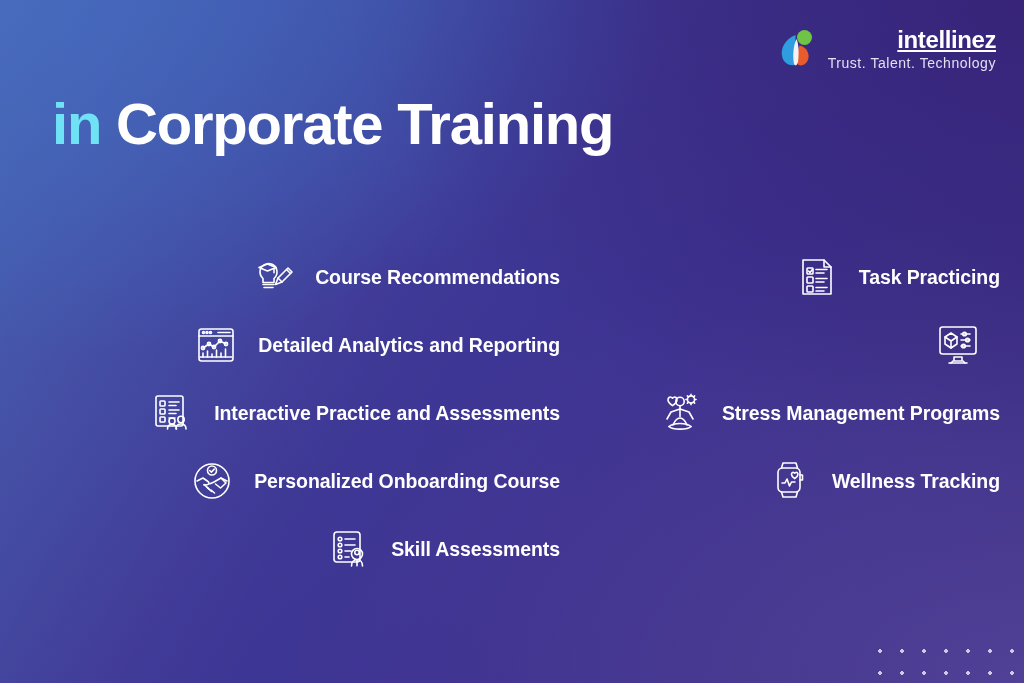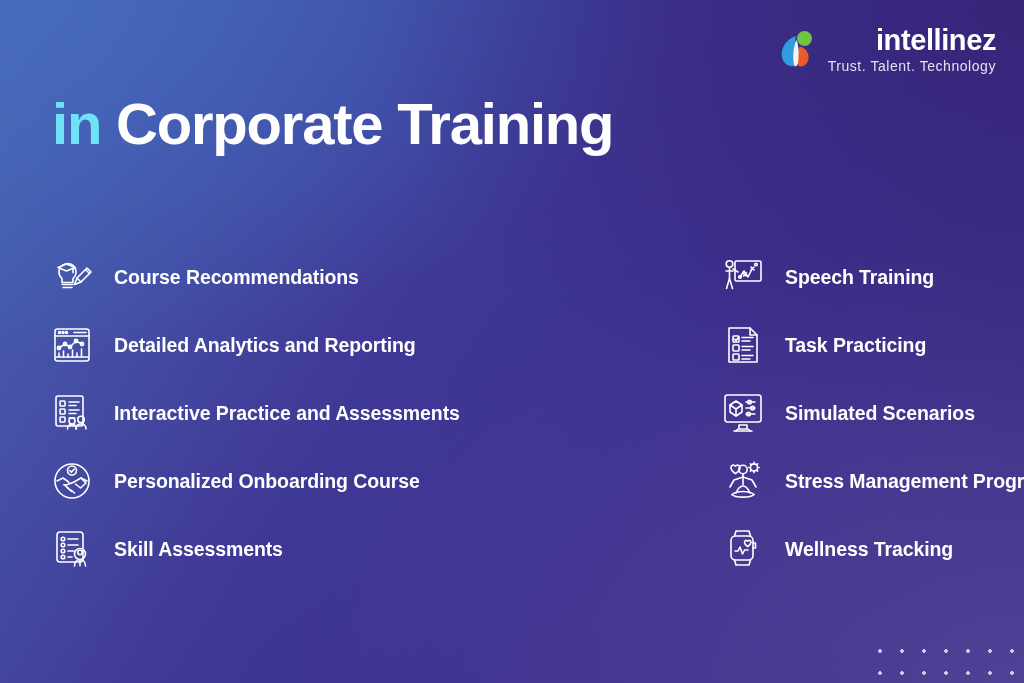--- a/index.html
+++ b/index.html
@@ -41,22 +41,23 @@
 
   
   #logo {
     position:absolute;
     right:28px; top:26px;
     display:flex; align-items:center; gap:8px;
   }
   #logo-mark { width:46px; height:46px; flex:none; }
   #logo-text { display:flex; flex-direction:column; align-items:flex-end; line-height:1; }
   #logo-word {
-    font-size:29px; font-weight:bold; color:#ffffff;
+    font-size:24px; font-weight:bold; color:#ffffff;
     letter-spacing:-0.4px;
+    text-decoration:underline;
   }
   #logo-tag {
     font-size:14px; color:#e3e0f2; letter-spacing:0.55px;
     margin-top:4px;
   }
 
   
   #headline {
     position:absolute; left:52px; top:84px;
     line-height:1.0;
@@ -66,21 +67,21 @@
   #hl2 { font-size:58px; margin-top:11px; }
   #hl-in { color:#6FE3F5; }
   #hl-rest { color:#ffffff; }
 
   
   #cols {
     position:absolute; left:0; top:243px;
     width:1024px;
     display:flex;
   }
-  .col { display:flex; flex-direction:column; }
+  .col { display:flex; flex-direction:column;align-items:flex-end; }
   #col-left  { width:560px; padding-left:44px; }
   #col-right { width:440px; padding-left:155px; }
 
   .item {
     display:flex; align-items:center;
     height:68px;
   }
   .item-icon {
     width:56px; height:56px; flex:none;
     display:flex; align-items:center; justify-content:center;
@@ -216,38 +217,20 @@
             <path d="M33 35.8v6"></path>
           </svg>
         </span>
         <span class="item-label">Skill Assessments</span>
       </div>
 
     </div>
 
     <div id="col-right" class="col">
 
-      <div class="item">
-        <span class="item-icon">
-          <svg width="50" height="50" viewBox="0 0 50 50" fill="none" stroke="#ffffff" stroke-width="1.6" stroke-linecap="round" stroke-linejoin="round">
-            <rect x="17" y="9" width="26" height="20" rx="1.5"></rect>
-            <circle cx="11.5" cy="12" r="3.3"></circle>
-            <path d="M11.5 15.5v11"></path>
-            <path d="M8 19h7"></path>
-            <path d="M11.5 26.5 l-3 10M11.5 26.5 l3 10"></path>
-            <path d="M15 17 l5 3"></path>
-            <path d="M22 25 l4-6 4 6 4-8"></path>
-            <circle cx="22" cy="25" r="1.3"></circle>
-            <path d="M25 21 l3 3M28.5 21 l-3 3"></path>
-            <path d="M33 15 l3 3M36 15 l-3 3"></path>
-            <circle cx="38" cy="12.5" r="1.3"></circle>
-          </svg>
-        </span>
-        <span class="item-label">Speech Training</span>
-      </div>
 
       <div class="item">
         <span class="item-icon">
           <svg width="50" height="50" viewBox="0 0 50 50" fill="none" stroke="#ffffff" stroke-width="1.6" stroke-linecap="round" stroke-linejoin="round">
             <path d="M11 8h21l7 7v27H11z"></path>
             <path d="M32 8v7h7"></path>
             <rect x="15" y="16" width="6" height="6" rx="0.8"></rect>
             <path d="M16.5 19l1.5 1.6 2.6-3.3"></path>
             <rect x="15" y="25" width="6" height="6" rx="0.8"></rect>
             <rect x="15" y="34" width="6" height="6" rx="0.8"></rect>
@@ -267,21 +250,20 @@
             <path d="M12 17 l6 4 6-4M18 21v7"></path>
             <path d="M28 14h9M28 20h9M28 26h9"></path>
             <circle cx="31.5" cy="14" r="1.8"></circle>
             <circle cx="34.5" cy="20" r="1.8"></circle>
             <circle cx="30.5" cy="26" r="1.8"></circle>
             <path d="M21 37h8v4h-8z"></path>
             <path d="M16 43h18"></path>
             <path d="M18 43l2-2M32 43l-2-2"></path>
           </svg>
         </span>
-        <span class="item-label">Simulated Scenarios</span>
       </div>
 
       <div class="item">
         <span class="item-icon">
           <svg width="50" height="50" viewBox="0 0 50 50" fill="none" stroke="#ffffff" stroke-width="1.6" stroke-linecap="round" stroke-linejoin="round">
             <path d="M13 12 c0-2.2 1.8-3.6 3.4-2.6 l1.1 0.8 1.1-0.8 c1.6-1 3.4 0.4 3.4 2.6 c0 2.6-4.5 5.6-4.5 5.6 S13 14.6 13 12z"></path>
             <circle cx="25" cy="13.5" r="4.2"></circle>
             <circle cx="36" cy="11.5" r="3.6"></circle>
             <path d="M36 6.4v1.6M36 15v1.6M30.9 11.5h1.6M39.5 11.5h1.6M32.4 7.9l1.1 1.1M38.5 14l1.1 1.1M39.6 7.9l-1.1 1.1M33.5 14l-1.1 1.1"></path>
             <path d="M25 18.5v10"></path>

